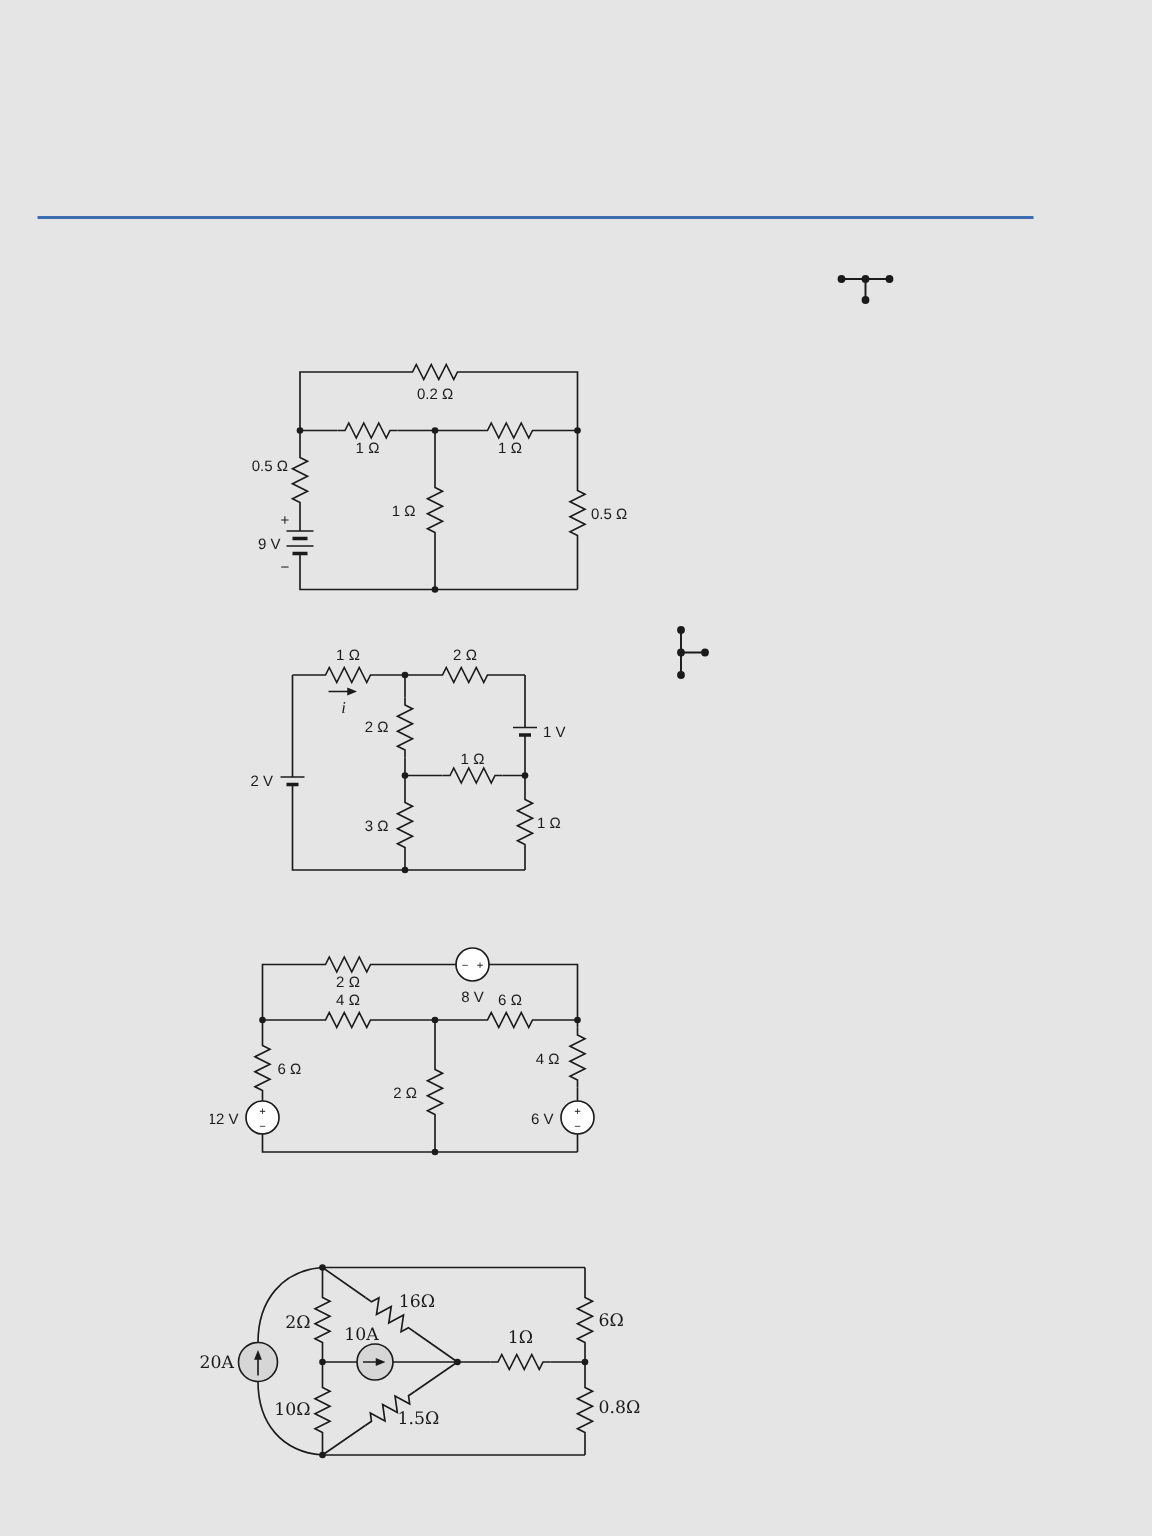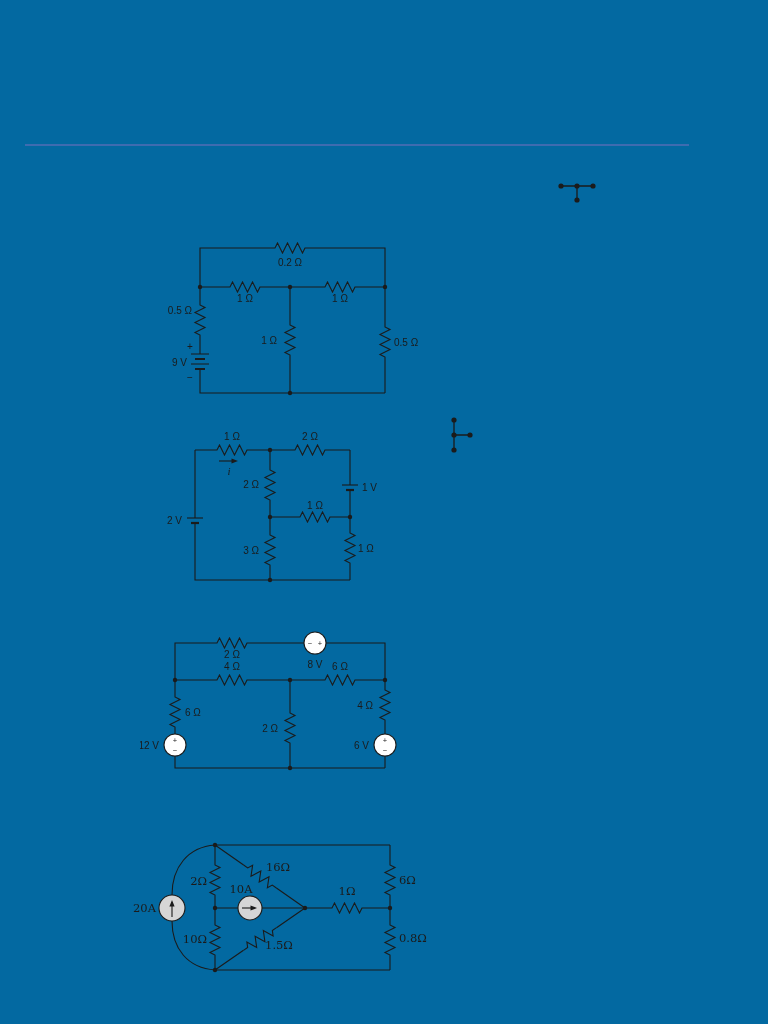--- a/index.html
+++ b/index.html
@@ -1,17 +1,17 @@
 <!DOCTYPE html>
 <html><head>
 <meta charset="utf-8">
 <style>
   html,body{margin:0;padding:0;}
   body{background:#ffffff;}
-  .page{position:relative;width:768px;height:1024px;background:#0369a1;overflow:hidden;font-family:"Liberation Sans",sans-serif;}
+  .page{position:relative;width:768px;height:1024px;background:#e5e5e5;overflow:hidden;font-family:"Liberation Sans",sans-serif;}
   .rule{position:absolute;left:25px;top:144px;width:664px;height:2px;background:#3e6cb0;}
   .abs{position:absolute;}
   svg text{font-family:"Liberation Sans",sans-serif;font-size:10px;fill:#1b1b1b;}
   svg.c4 text{font-family:"DejaVu Serif",serif;font-size:11.5px;}
   text.cur{font-family:"Liberation Serif",serif;font-style:italic;font-size:11px;}
   text.mark{font-size:7.5px;}
 </style>
 </head>
 <body>
 

